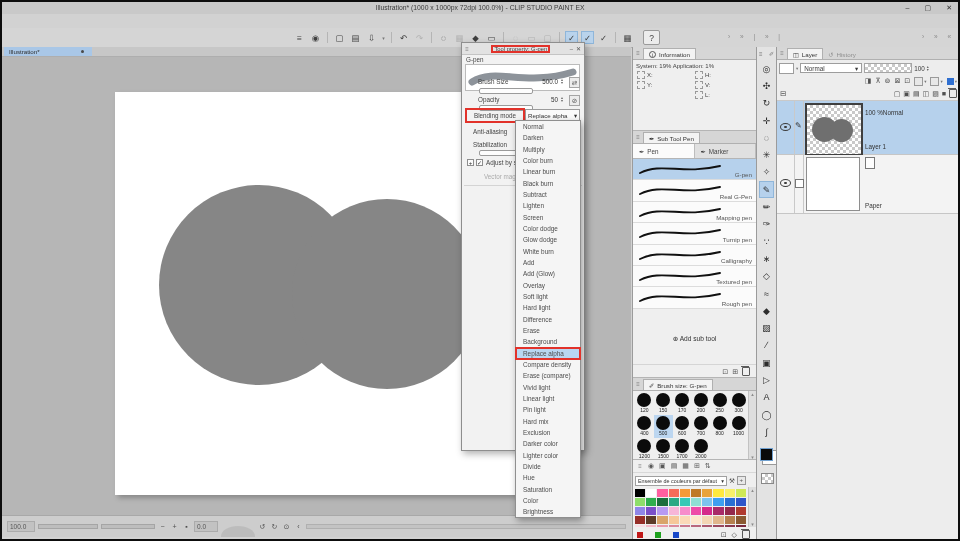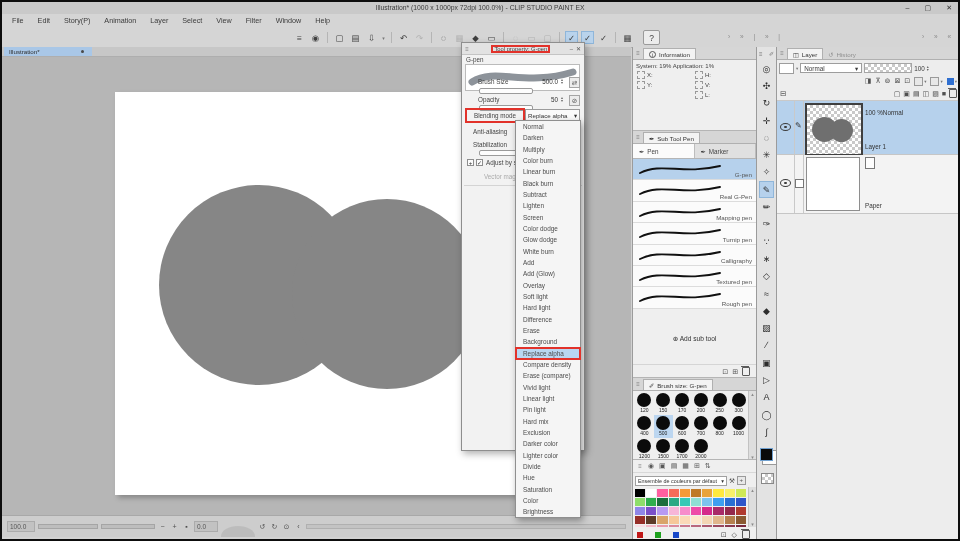--- a/index.html
+++ b/index.html
@@ -168,33 +168,20 @@
 
   <div class="abs titlebar">
     <span>Illustration* (1000 x 1000px 72dpi 100.0%) - CLIP STUDIO PAINT EX</span>
   </div>
   <div class="abs win-btns">
     <span>–</span>
     <span>▢</span>
     <span>✕</span>
   </div>
 
-  <div class="abs menubar">
-
-  <span>File</span>
-      <span>Edit</span>
-      <span>Story(P)</span>
-      <span>Animation</span>
-      <span>Layer</span>
-      <span>Select</span>
-      <span>View</span>
-      <span>Filter</span>
-      <span>Window</span>
-      <span>Help</span>
-    </div>
 
   <div class="abs commandbar"></div>
   <div class="abs cb-icons">
 
   <span class="cb-i">≡</span>
       <span class="cb-i">◉</span>
       <span class="cb-i sep"></span>
       <span class="cb-i">▢</span>
       <span class="cb-i">▤</span>
       <span class="cb-i">⇩</span>

